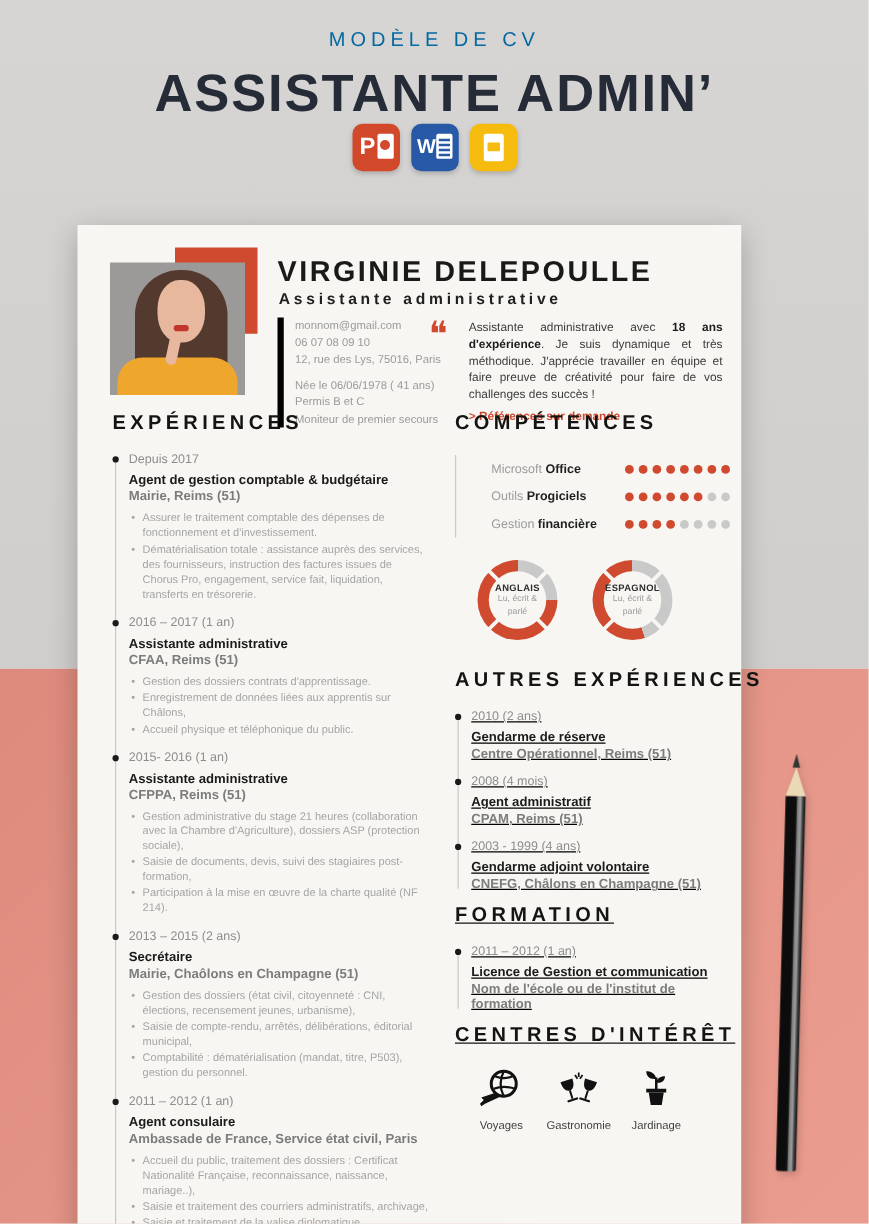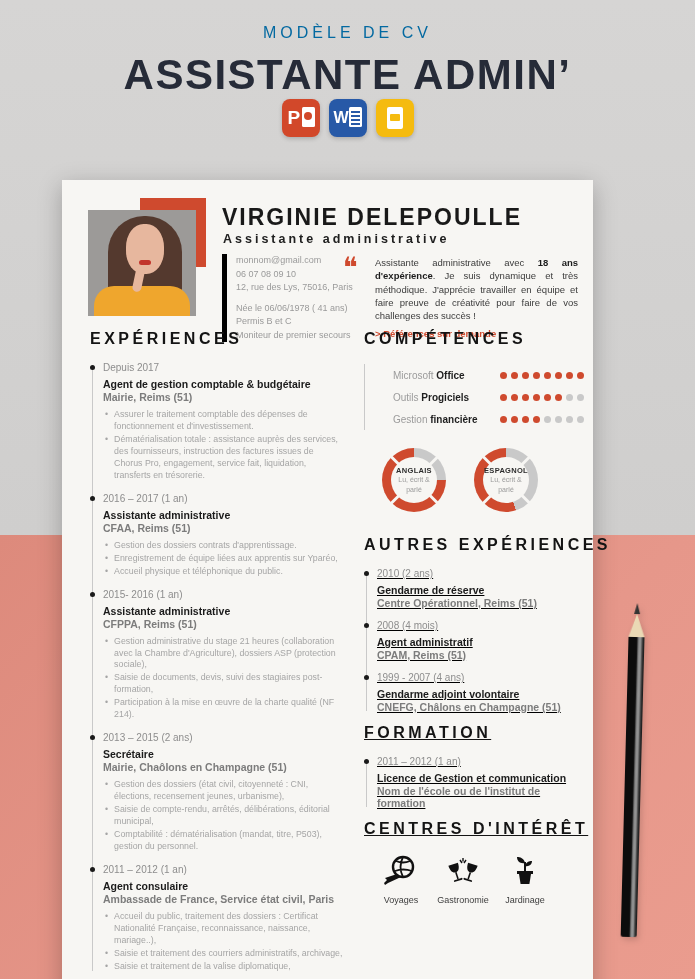--- a/index.html
+++ b/index.html
@@ -193,21 +193,21 @@
           <div class="jtitle">Assistante administrative</div>
           <div class="org">CFAA, Reims (51)</div>
           <div class="bullets">
 
           <div class="bullet">
               <span class="bmark">•</span>
               <span>Gestion des dossiers contrats d'apprentissage.</span>
             </div>
             <div class="bullet">
               <span class="bmark">•</span>
-              <span>Enregistrement de équipe liées aux apprentis sur Yparéo,</span>
+              <span>Enregistrement de données liées aux apprentis sur Châlons,</span>
             </div>
             <div class="bullet">
               <span class="bmark">•</span>
               <span>Accueil physique et téléphonique du public.</span>
             </div>
           </div>
         </div>
         <div class="entry">
           <div class="date">2015- 2016 (1 an)</div>
           <div class="jtitle">Assistante administrative</div>
@@ -343,21 +343,21 @@
           <div class="date">2010 (2 ans)</div>
           <div class="jtitle">Gendarme de réserve</div>
           <div class="org">Centre Opérationnel, Reims (51)</div>
         </div>
         <div class="entry">
           <div class="date">2008 (4 mois)</div>
           <div class="jtitle">Agent administratif</div>
           <div class="org">CPAM, Reims (51)</div>
         </div>
         <div class="entry">
-          <div class="date">1999 - 2007 (4 ans)</div>
+          <div class="date">2003 - 1999 (4 ans)</div>
           <div class="jtitle">Gendarme adjoint volontaire</div>
           <div class="org">CNEFG, Châlons en Champagne (51)</div>
         </div>
       </div>
 
     <h2 class="section gap-top">FORMATION</h2>
     <div class="gap-top">
 
     <div class="entry">
           <div class="date">2011 – 2012 (1 an)</div>

